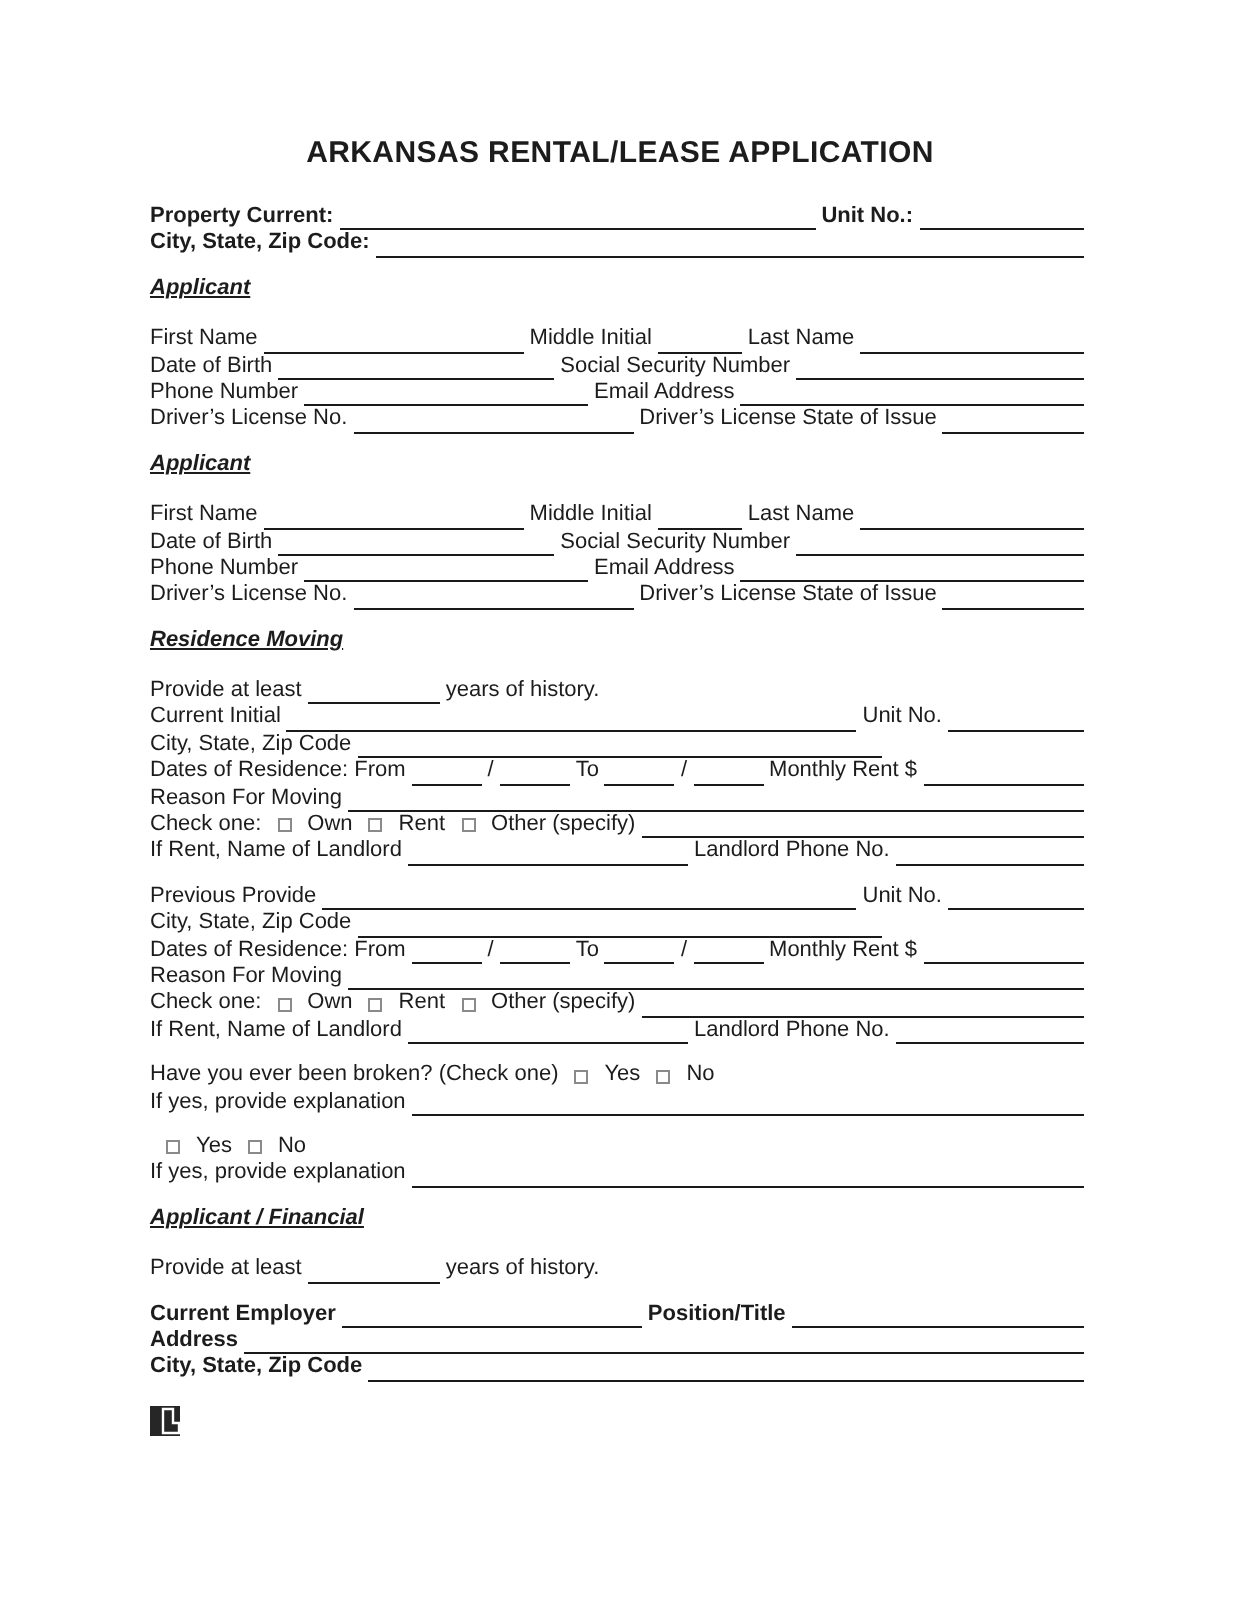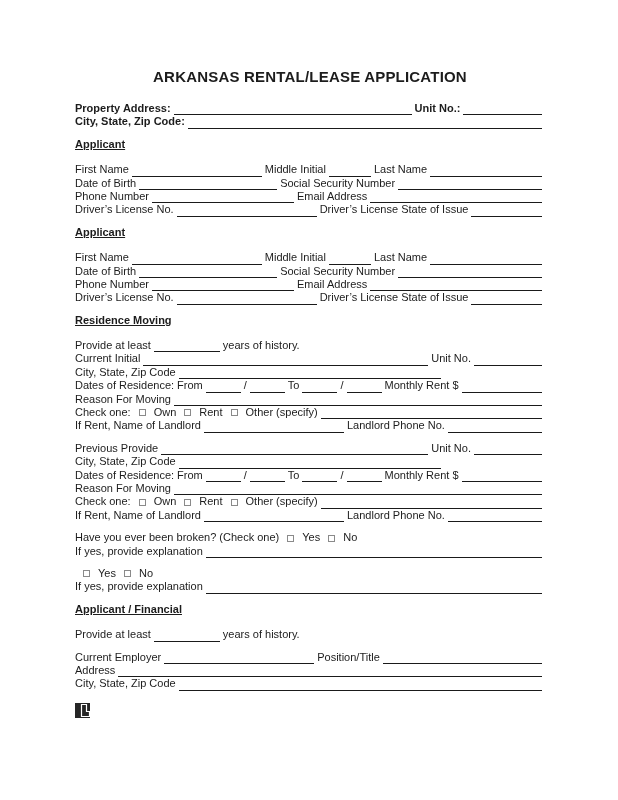--- a/index.html
+++ b/index.html
@@ -12,21 +12,21 @@
     position:relative;width:618px;height:800px;
     box-sizing:border-box;padding:68px 73px 0 75px;background:#fff;
   }
   .title{
     text-align:center;font-weight:bold;font-size:15px;
     letter-spacing:.2px;margin-bottom:17px;white-space:nowrap;
   }
   .form{width:470px;}
   .section-heading{
     font-weight:bold;text-decoration:underline;
-    height:13.4px;line-height:13.4px;margin:5px 0 12px 0;white-space:nowrap;
+    height:13.4px;line-height:13.4px;margin:5px 0 12px 0;white-space:nowrap;font-style:italic;
   }
   .group{margin-bottom:9px;}
   .line{
     display:flex;align-items:baseline;
     height:13.4px;line-height:13.4px;white-space:nowrap;
   }
   .lbl{white-space:pre;flex:0 0 auto;}
   .lbl.bold{font-weight:bold;}
   .blank{
     flex:0 0 auto;align-self:flex-end;
@@ -42,21 +42,21 @@
 </style>
 </head>
 <body>
 
 <div class="page">
   <div class="title">ARKANSAS RENTAL/LEASE APPLICATION</div>
   <div class="form">
       <div class="section">
         <div class="group">
           <div class="line">
-            <span class="lbl bold">Property Address:</span>
+            <span class="lbl bold">Property Current:</span>
             <span class="blank" style="width: 238px;"></span>
             <span class="lbl bold">Unit No.:</span>
             <span class="blank fill"></span>
           </div>
           <div class="line">
             <span class="lbl bold">City, State, Zip Code:</span>
             <span class="blank fill"></span>
           </div>
         </div>
       </div>
@@ -245,21 +245,21 @@
       </div>
       <div class="section">
         <div class="section-heading">Applicant / Financial</div>
         <div class="group">
           <div class="line">
             <span class="lbl">Provide at least</span>
             <span class="blank" style="width: 66px;"></span>
             <span class="lbl">years of history.</span>
           </div>
         </div>
-        <div class="group" style="margin-top: 5px;">
+        <div class="group" style="margin-top: 5px; font-weight: bold;">
           <div class="line">
             <span class="lbl">Current Employer</span>
             <span class="blank" style="width: 150px;"></span>
             <span class="lbl">Position/Title</span>
             <span class="blank fill"></span>
           </div>
           <div class="line">
             <span class="lbl">Address</span>
             <span class="blank fill"></span>
           </div>

